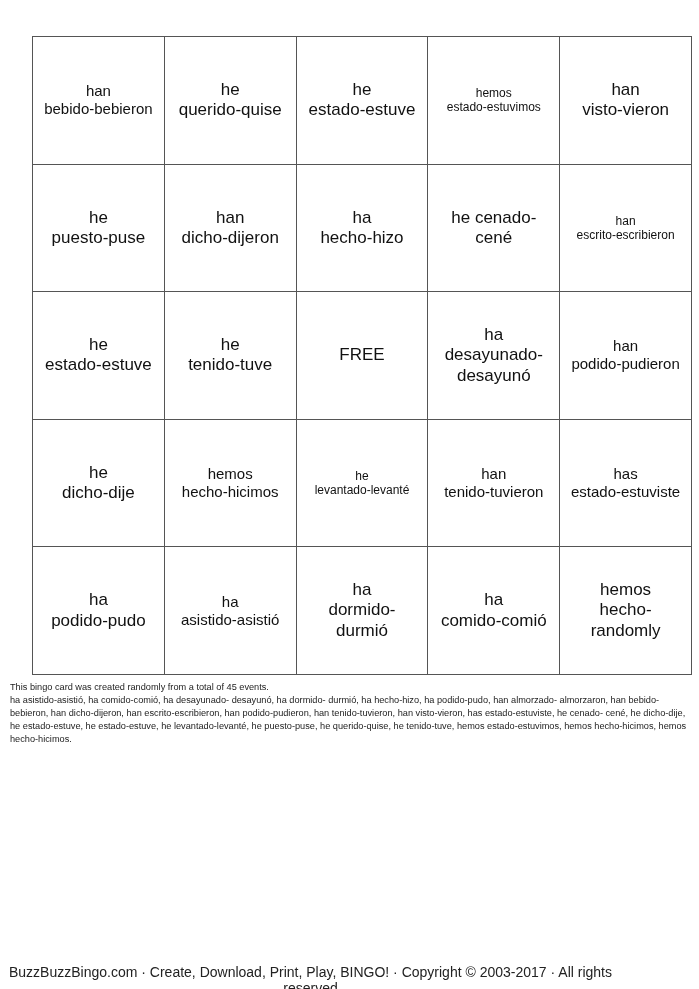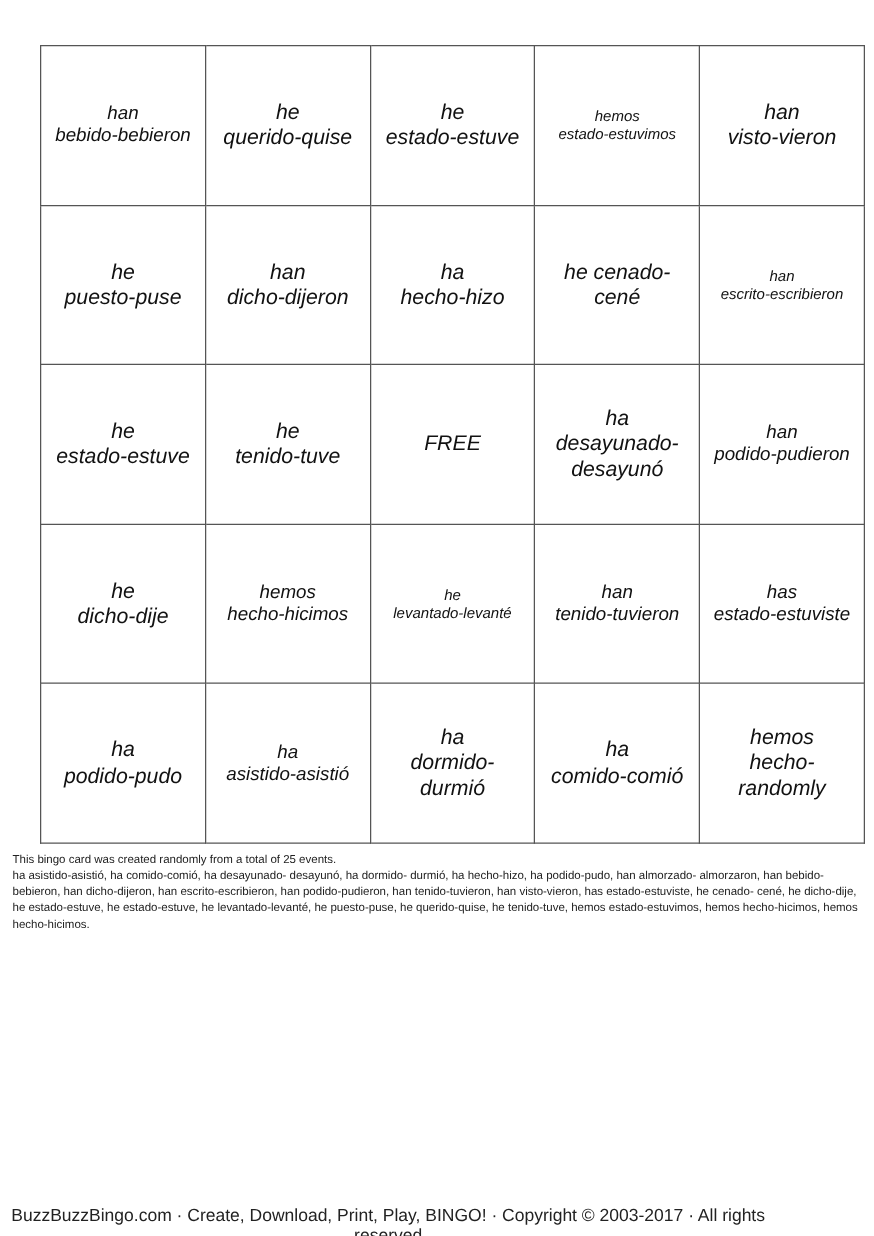--- a/index.html
+++ b/index.html
@@ -16,21 +16,20 @@
       color: #111111;
     }
     .bingo-grid {
       position: absolute;
       left: 32px;
       top: 36px;
       width: 634px;
       height: 633px;
       border-collapse: collapse;
       table-layout: fixed;
-      font-style: italic;
     }
     .bingo-grid td {
       border: 1px solid #555555;
       width: 126.8px;
       height: 126.6px;
       padding: 0 2px;
       text-align: center;
       vertical-align: middle;
       line-height: 1.2;
       word-wrap: break-word;
@@ -174,17 +173,17 @@
         <td class="sz-l">
           <span class="cell-line">hemos</span>
           <span class="cell-line">hecho-</span>
           <span class="cell-line">randomly</span>
         </td>
       </tr>
     </tbody>
 </table>
 
 <div class="info">
-  <div>This bingo card was created randomly from a total of 25 events.</div>
+  <div>This bingo card was created randomly from a total of 45 events.</div>
   <div>ha asistido-asistió, ha comido-comió, ha desayunado- desayunó, ha dormido- durmió, ha hecho-hizo, ha podido-pudo, han almorzado- almorzaron, han bebido-bebieron, han dicho-dijeron, han escrito-escribieron, han podido-pudieron, han tenido-tuvieron, han visto-vieron, has estado-estuviste, he cenado- cené, he dicho-dije, he estado-estuve, he estado-estuve, he levantado-levanté, he puesto-puse, he querido-quise, he tenido-tuve, hemos estado-estuvimos, hemos hecho-hicimos, hemos hecho-hicimos.</div>
 </div>
 
 <div class="footer">BuzzBuzzBingo.com · Create, Download, Print, Play, BINGO! · Copyright © 2003-2017 · All rights reserved</div>
 
 </body></html>

